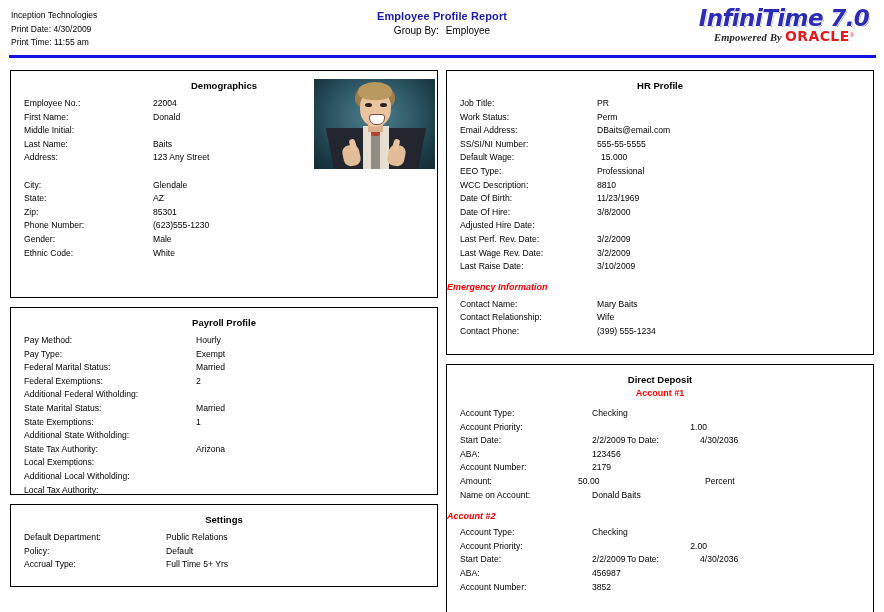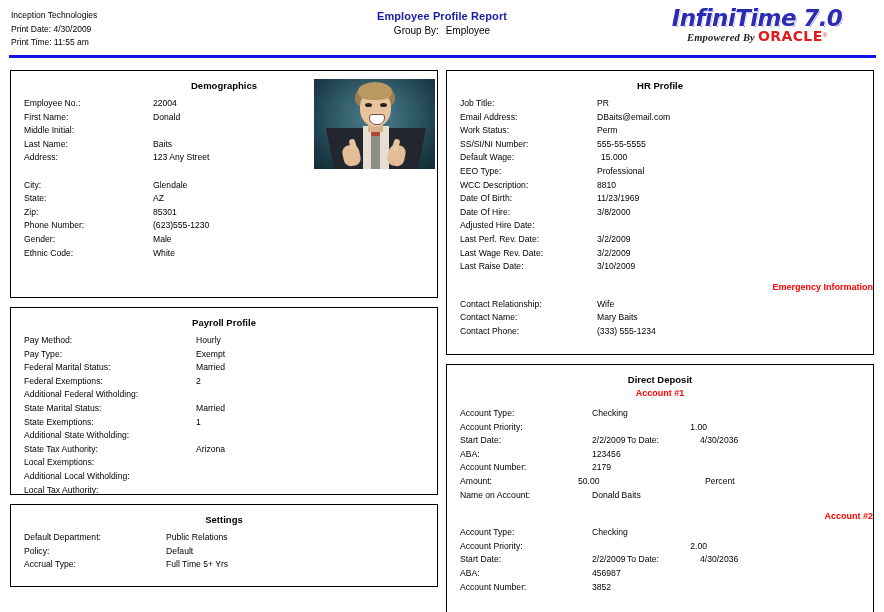--- a/index.html
+++ b/index.html
@@ -51,21 +51,21 @@
   }
   .rpt-sub {
     font-size: 10px;
     margin-top: 3px;
   }
   .rpt-sub .gb-label { }
   .rpt-sub .gb-value { margin-left: 4px; }
 
   .hdr-logo {
     position: absolute;
-    right: 27px;
+    right: 0;
     top: 6px;
     text-align: center;
     width: 200px;
   }
   .logo-main {
     font-size: 23px;
     font-weight: bold;
     font-style: italic;
     color: #2b2bb5;
     letter-spacing: -0.6px;
@@ -145,25 +145,26 @@
   }
   .panel-subtitle {
     text-align: center;
     font-size: 9px;
     font-weight: bold;
     color: #ff0000;
     padding-top: 1px;
     padding-bottom: 2px;
   }
   .section-head {
-    text-align: right;
+    text-align: left;
     font-size: 9px;
     font-weight: bold;
     color: #ff0000;
     padding: 7px 0 7px 0;
+    font-style: italic;
   }
 
   .rows {
     padding: 5px 0 0 0;
   }
   .row {
     position: relative;
     height: 13.6px;
     font-size: 8.6px;
     white-space: nowrap;
@@ -510,28 +511,28 @@
   <div class="col-right">
 
     <div class="panel hr" style="height:285px;">
       <div class="panel-title">HR Profile</div>
       <div class="rows">
         <div class="row">
             <span class="lbl">Job Title:</span>
             <span class="val">PR</span>
           </div>
         <div class="row">
+            <span class="lbl">Work Status:</span>
+            <span class="val">Perm</span>
+          </div>
+        <div class="row">
             <span class="lbl">Email Address:</span>
             <span class="val">DBaits@email.com</span>
           </div>
         <div class="row">
-            <span class="lbl">Work Status:</span>
-            <span class="val">Perm</span>
-          </div>
-        <div class="row">
             <span class="lbl">SS/SI/NI Number:</span>
             <span class="val">555-55-5555</span>
           </div>
         <div class="row">
             <span class="lbl">Default Wage:</span>
             <span class="val" style="left:154px;">15.000</span>
           </div>
         <div class="row">
             <span class="lbl">EEO Type:</span>
             <span class="val">Professional</span>
@@ -563,30 +564,30 @@
         <div class="row">
             <span class="lbl">Last Raise Date:</span>
             <span class="val">3/10/2009</span>
           </div>
       </div>
 
       <div class="section-head">Emergency Information</div>
 
       <div class="rows" style="padding-top:0;">
         <div class="row">
+            <span class="lbl">Contact Name:</span>
+            <span class="val">Mary Baits</span>
+          </div>
+        <div class="row">
             <span class="lbl">Contact Relationship:</span>
             <span class="val">Wife</span>
           </div>
         <div class="row">
-            <span class="lbl">Contact Name:</span>
-            <span class="val">Mary Baits</span>
-          </div>
-        <div class="row">
             <span class="lbl">Contact Phone:</span>
-            <span class="val">(333) 555-1234</span>
+            <span class="val">(399) 555-1234</span>
           </div>
       </div>
     </div>
 
     <div class="panel dd" style="height:293px;">
       <div class="panel-title">Direct Deposit</div>
       <div class="panel-subtitle">Account #1</div>
 
       <div class="rows" style="padding-top:8px;">
         <div class="row">

